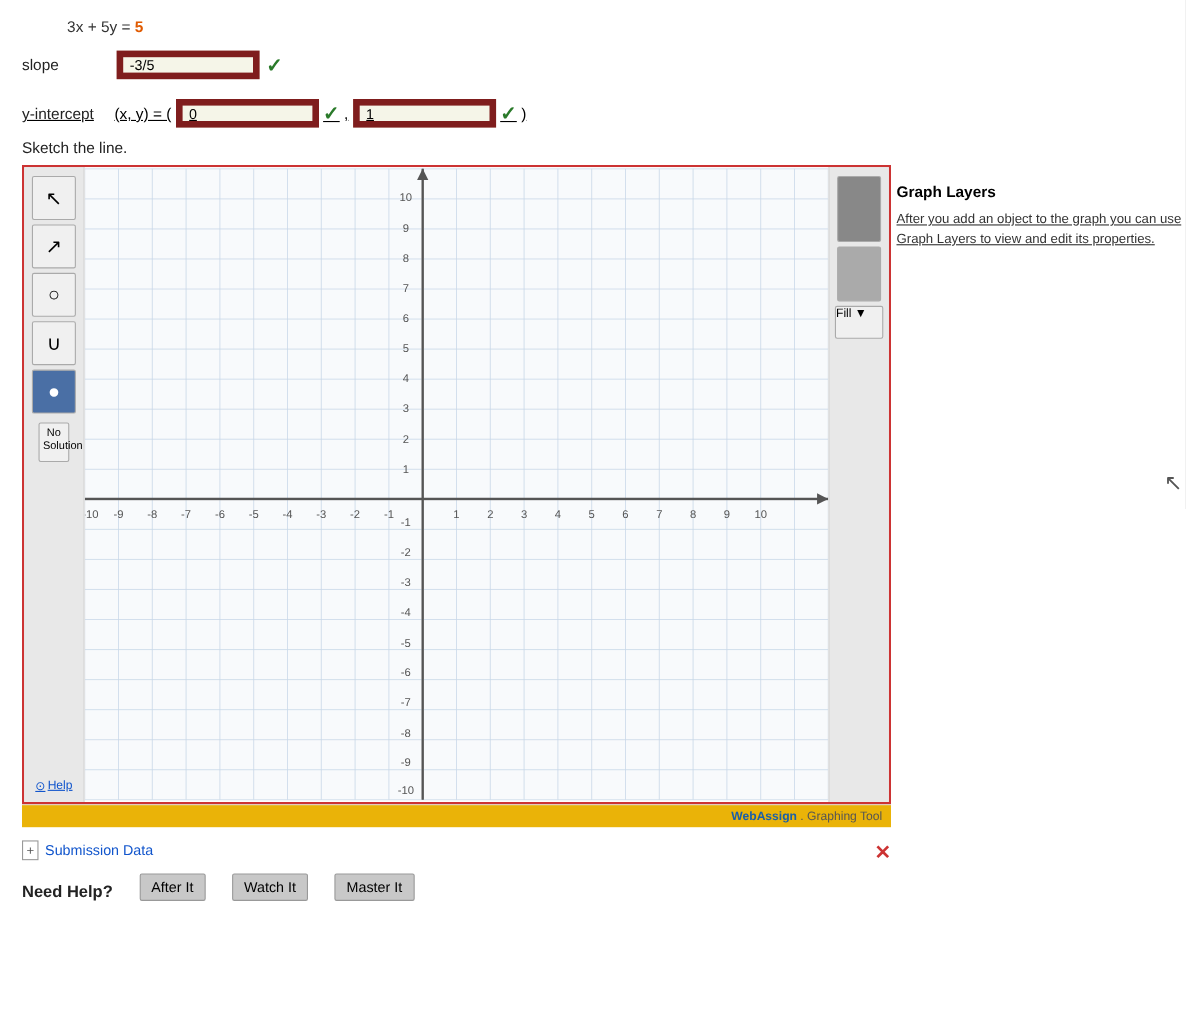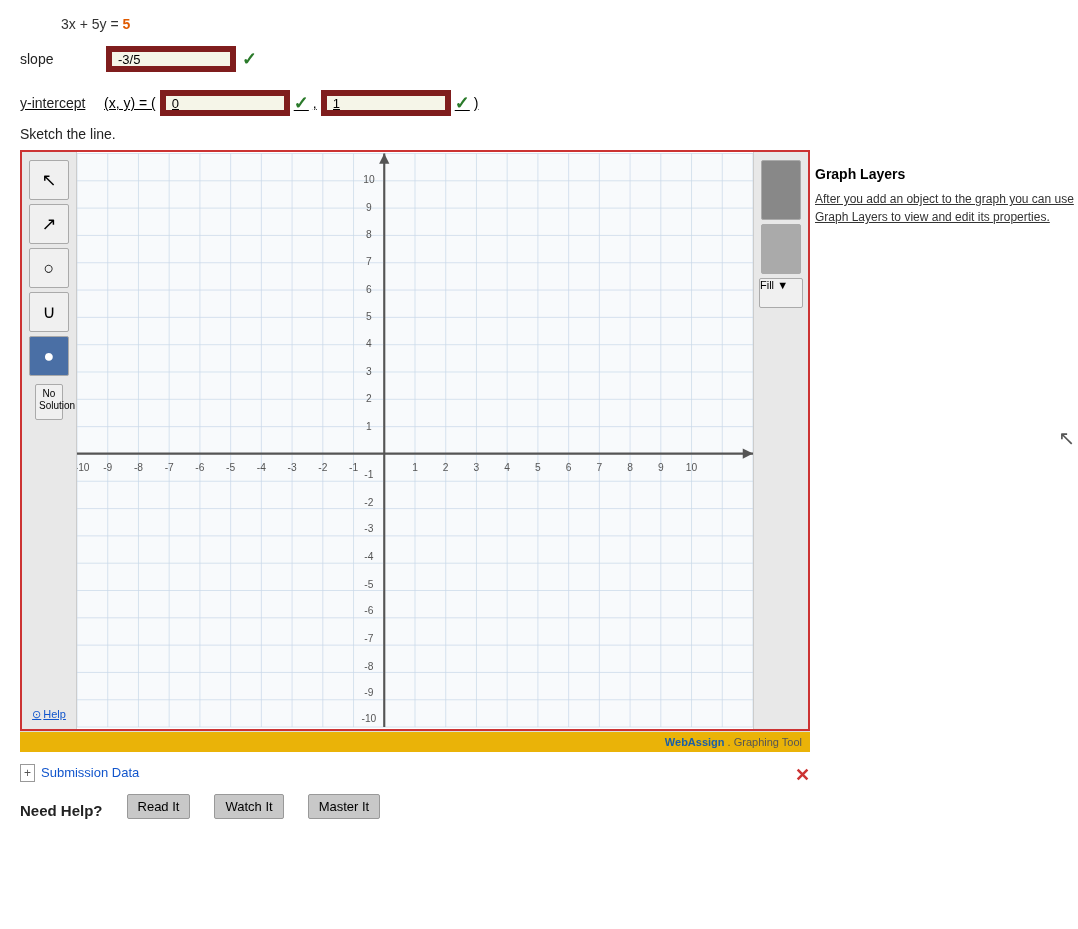--- a/index.html
+++ b/index.html
@@ -443,17 +443,17 @@
   <div class="submission-area" style="margin-top:10px; position:relative;">
     <div class="submission-row">
       <span class="expand-icon">+</span>
       <span class="submission-link">Submission Data</span>
     </div>
     <span class="close-x" style="right:0; top:0; position:absolute;">✕</span>
   </div>
 
   <div class="need-help-row">
     <span class="need-help-label">Need Help?</span>
-    <button class="help-btn">Read It</button>
+    <button class="help-btn">After It</button>
     <button class="help-btn">Watch It</button>
     <button class="help-btn">Master It</button>
   </div>
 </div>
 
 </body></html>

